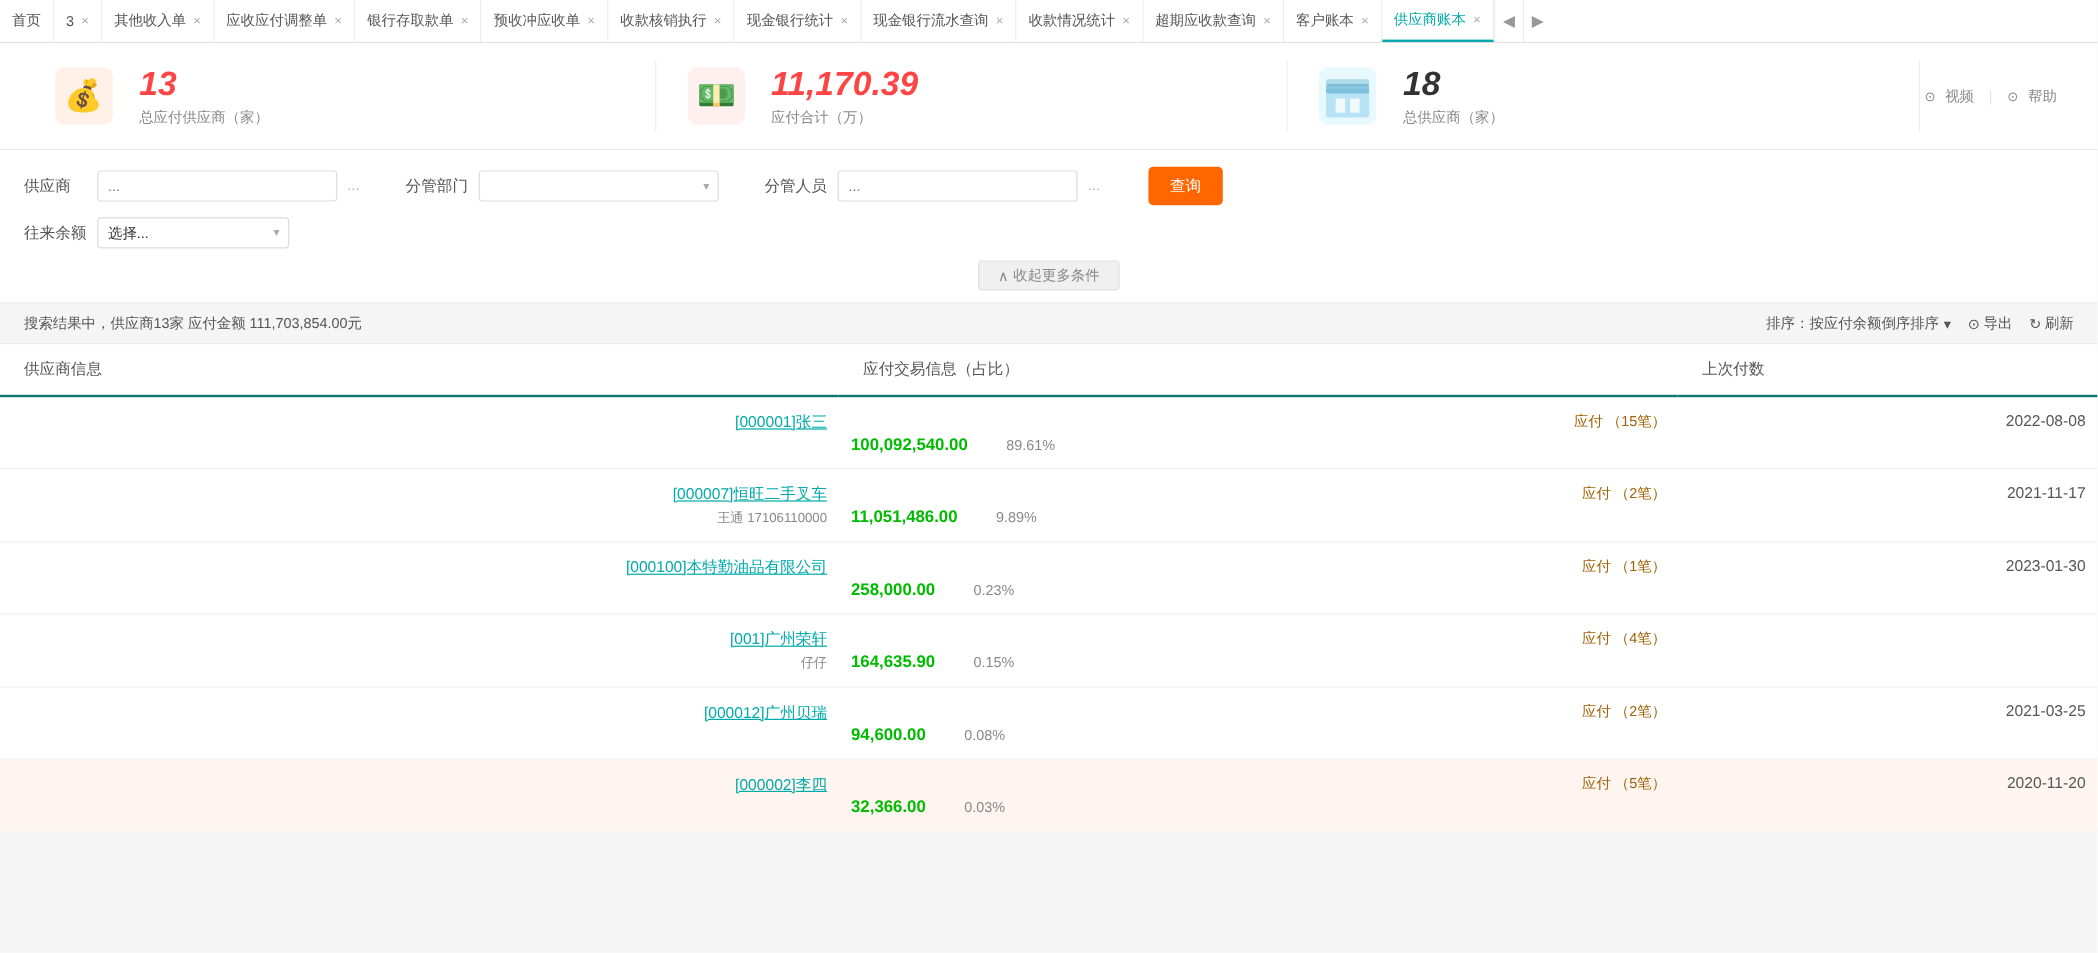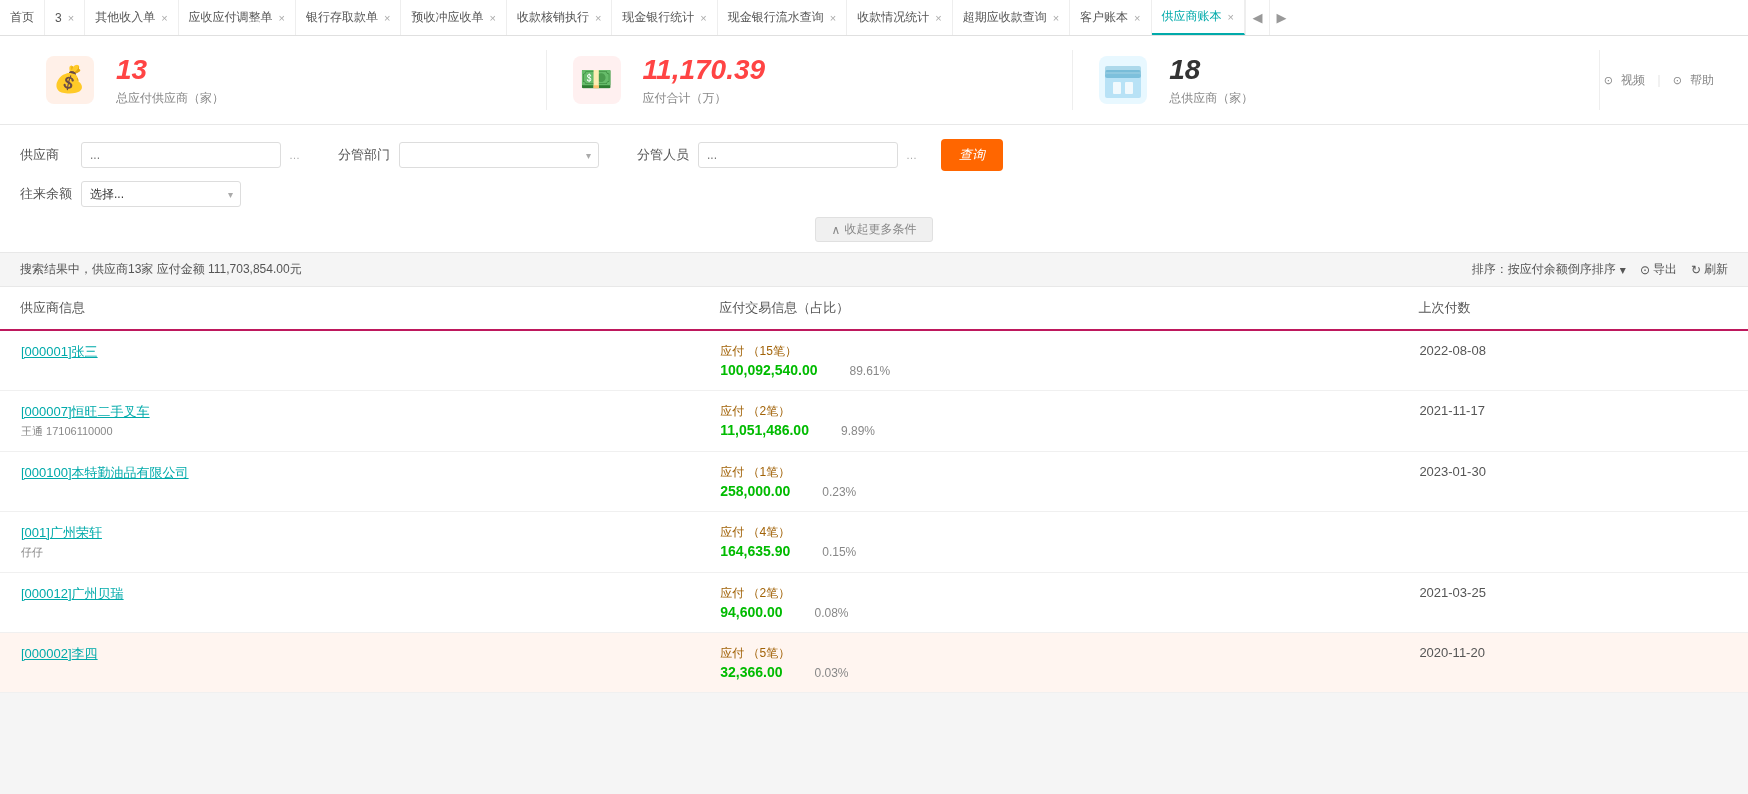--- a/index.html
+++ b/index.html
@@ -221,37 +221,38 @@
       background: #fff;
       margin: 0;
     }
 
     
     .data-table {
       width: 100%;
       border-collapse: collapse;
     }
     .data-table thead tr {
-      border-bottom: 2px solid #be185d;
+      border-bottom: 2px solid #0f766e;
     }
     .data-table thead th {
       padding: 12px 20px;
       font-size: 13px;
       color: #555;
       font-weight: normal;
       text-align: left;
       background: #fff;
     }
     .data-table tbody tr {
       border-bottom: 1px solid #f0f0f0;
     }
     .data-table tbody tr.highlighted { background: #fff5f0; }
     .data-table tbody td {
-      padding: 12px 21px;
+      padding: 12px 10px;
       vertical-align: top;
+      text-align: right;
     }
     .supplier-link {
       color: #00aaaa;
       text-decoration: underline;
       cursor: pointer;
       font-size: 13px;
     }
     .supplier-sub {
       font-size: 11px;
       color: #888;
@@ -421,21 +422,21 @@
       </div>
     </div>
 
     <div class="filter-item" style="margin-left:30px;">
       <span class="filter-label">分管人员</span>
       <input class="filter-input" type="text" style="width: 200px;" placeholder="...">
       <span style="color:#aaa;font-size:11px;margin-left:2px;">…</span>
     </div>
 
 
-    <button class="btn-query" style="margin-left:16px;font-style:italic;">查询</button>
+    <button class="btn-query" style="margin-left:32px;">查询</button>
   </div>
 
   <div class="filter-row">
 
     <div class="filter-item">
       <span class="filter-label">往来余额</span>
       <div class="select-wrapper">
         <select class="filter-select" style="width:160px;">
           <option value="">选择...</option>
         </select>

